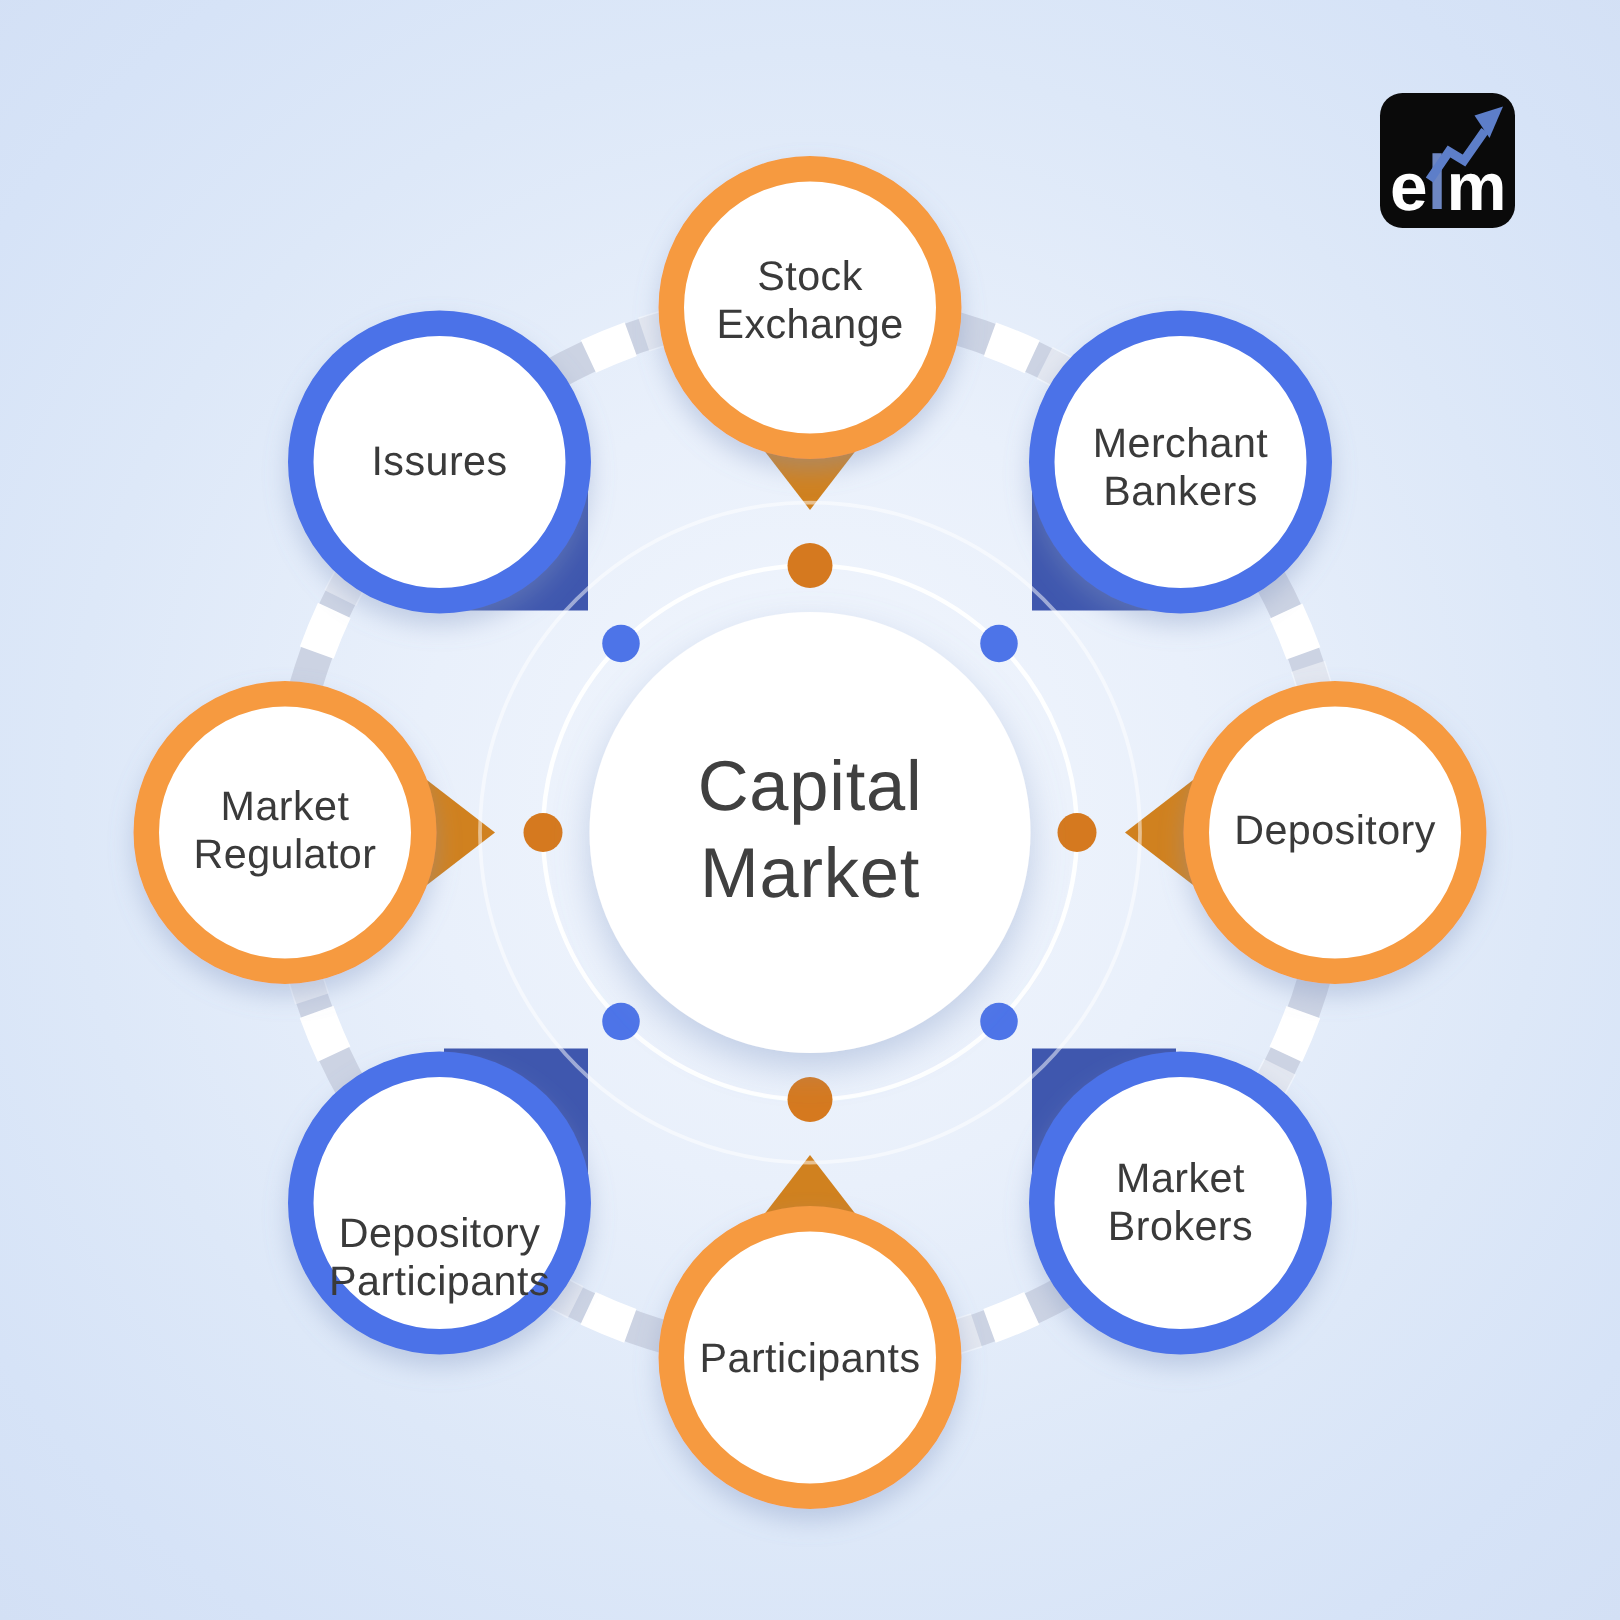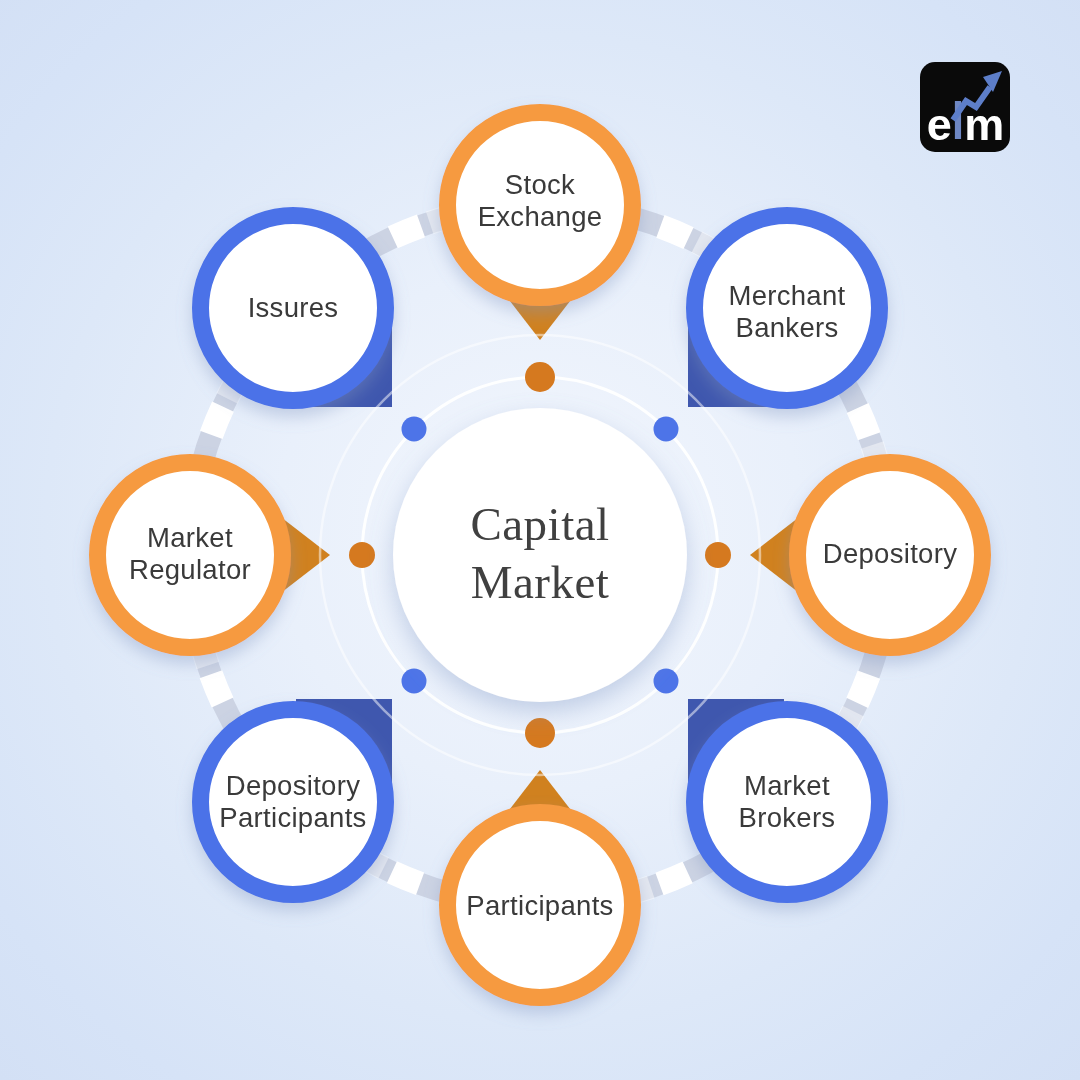--- a/index.html
+++ b/index.html
@@ -5,27 +5,27 @@
   html,body{margin:0;padding:0;}
   .canvas{
     position:relative;width:1080px;height:1080px;overflow:hidden;
     background:radial-gradient(circle at 50% 49%, #f2f6fd 0%, #e9f0fb 34%, #dde8f8 64%, #d6e3f7 85%, #d3e0f5 100%);
     font-family:"Liberation Sans","DejaVu Sans",sans-serif;
   }
   svg.diagram{position:absolute;left:0;top:0;}
   .label{position:absolute;transform:translate(-50%,-50%);text-align:center;color:#3a3a3a;}
   .node-label{width:182px;font-size:27.5px;line-height:1.18;letter-spacing:.3px;}
   .center-label{width:250px;font-size:47px;line-height:1.24;color:#404040;font-weight:500;letter-spacing:.5px;}
-  .pos-center{left:540px;top:553px;font-family:Liberation Serif, serif;}
+  .pos-center{left:540px;top:553px;}
   .pos-n {left:540px;top:201px;}
   .pos-ne{left:787px;top:292px;margin-top:20px;}
   .pos-e {left:890px;top:554px;}
   .pos-se{left:787px;top:802px;}
   .pos-s {left:540px;top:906px;}
-  .pos-sw{left:293px;top:802px;}
+  .pos-sw{left:293px;top:839px;}
   .pos-w {left:190px;top:554px;}
   .pos-nw{left:293px;top:308px;}
   .logo{position:absolute;left:920px;top:62px;width:90px;height:90px;background:#0a0a0a;border-radius:15px;}
   .logo-letters{position:absolute;left:0;right:0;bottom:5px;display:flex;justify-content:center;align-items:flex-end;
     font-weight:bold;font-size:45px;letter-spacing:-1px;line-height:1;}
   .logo-e,.logo-m{color:#ffffff;}
   .logo-l{color:#6e87c3;transform:scaleY(1.14);transform-origin:bottom;margin:0 1px;}
   .logo-arrow{position:absolute;left:0;top:0;}
 </style>
 </head>

